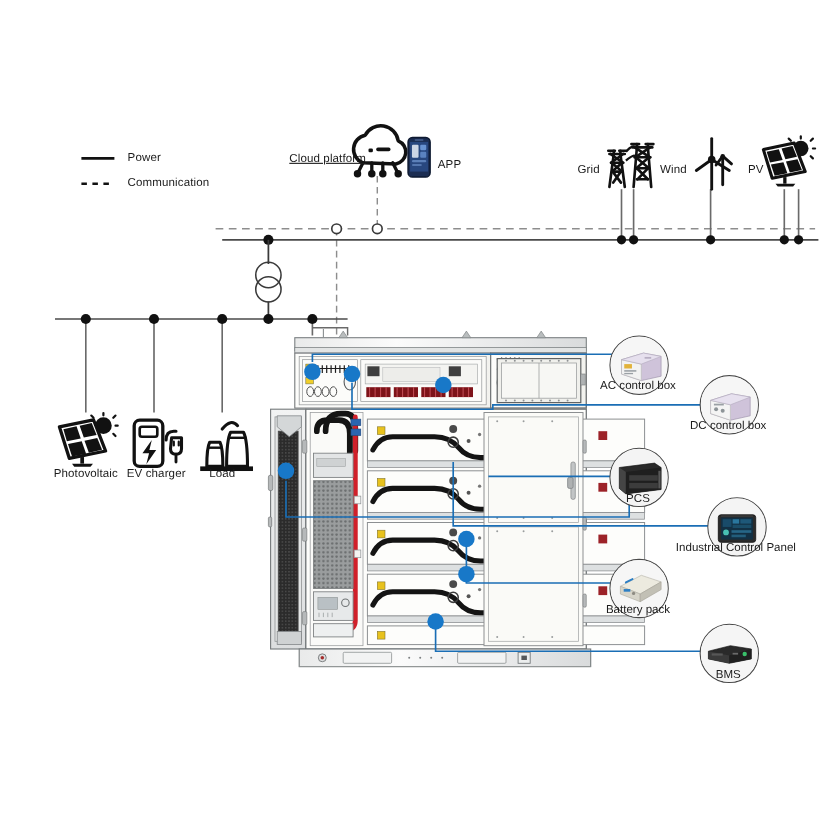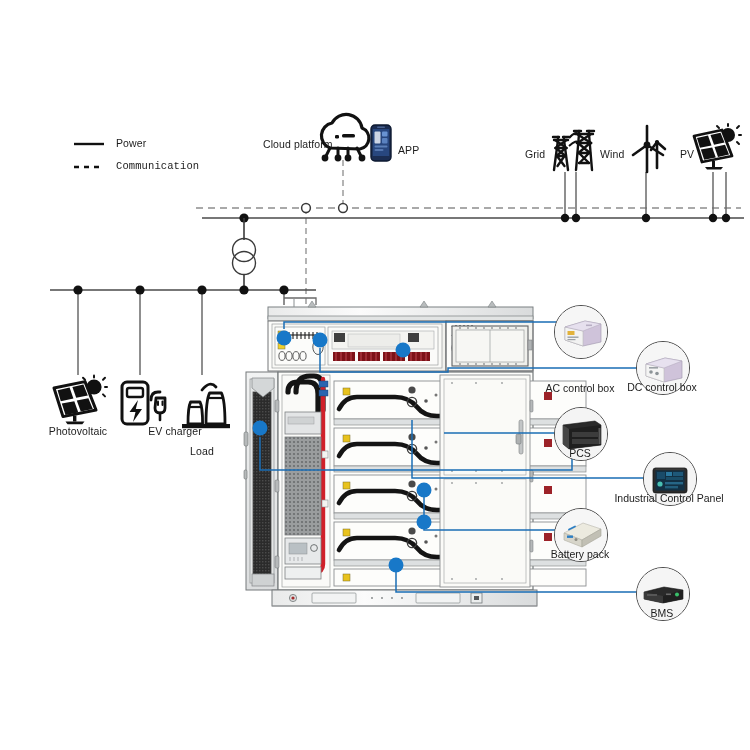--- a/index.html
+++ b/index.html
@@ -562,32 +562,32 @@
       <path d="M7 24 L27 19 L46 22 L46 31 L26 35 L7 31 z" fill="#2a2a2a" stroke="#151515" stroke-width=".6"></path>
       <path d="M7 24 L26 28 L26 35 L7 31 z" fill="#3a3a3a"></path>
       <path d="M26 28 L46 22 L46 31 L26 35 z" fill="#202020"></path>
       <rect x="10" y="26" width="10" height="2" fill="#575757"></rect>
       <circle cx="40" cy="26.5" r="2" fill="#39c06a"></circle>
       <rect x="29" y="25.5" width="5" height="1.6" fill="#6a6a6a"></rect>
     </svg>
   </div>
 
   <div class="lbl" style="left:100px;top:137px;">Power</div>
-  <div class="lbl" style="left:100px;top:160px;font-family:Liberation Mono, monospace;">Communication</div>
-
-  <div class="lbl" style="left:247px;top:138px;">Cloud platform</div>
+  <div class="lbl" style="left:100px;top:160px;">Communication</div>
+
+  <div class="lbl" style="left:247px;top:138px;text-decoration:underline;">Cloud platform</div>
   <div class="lbl" style="left:382px;top:144px;">APP</div>
   <div class="lbl" style="left:509px;top:148px;">Grid</div>
   <div class="lbl" style="left:584px;top:148px;text-align:center;">Wind</div>
   <div class="lbl" style="left:664px;top:148px;">PV</div>
 
   <div class="lbl c" style="left:62px;top:425px;">Photovoltaic</div>
-  <div class="lbl c" style="left:126px;top:425px;margin-left:33px;">EV charger</div>
-  <div class="lbl c" style="left:186px;top:425px;margin-top:20px;">Load</div>
-
-  <div class="callout-label" style="left:564px;top:345px;margin-top:37px;">AC control box</div>
+  <div class="lbl c" style="left:126px;top:425px;">EV charger</div>
+  <div class="lbl c" style="left:186px;top:425px;">Load</div>
+
+  <div class="callout-label" style="left:564px;top:345px;">AC control box</div>
   <div class="callout-label" style="left:646px;top:381px;">DC control box</div>
   <div class="callout-label" style="left:564px;top:447px;">PCS</div>
   <div class="callout-label" style="left:653px;top:492px;">Industrial Control Panel</div>
   <div class="callout-label" style="left:564px;top:548px;text-align:right;">Battery pack</div>
   <div class="callout-label" style="left:646px;top:607px;">BMS</div>
 
 </div>
 
 </body></html>

